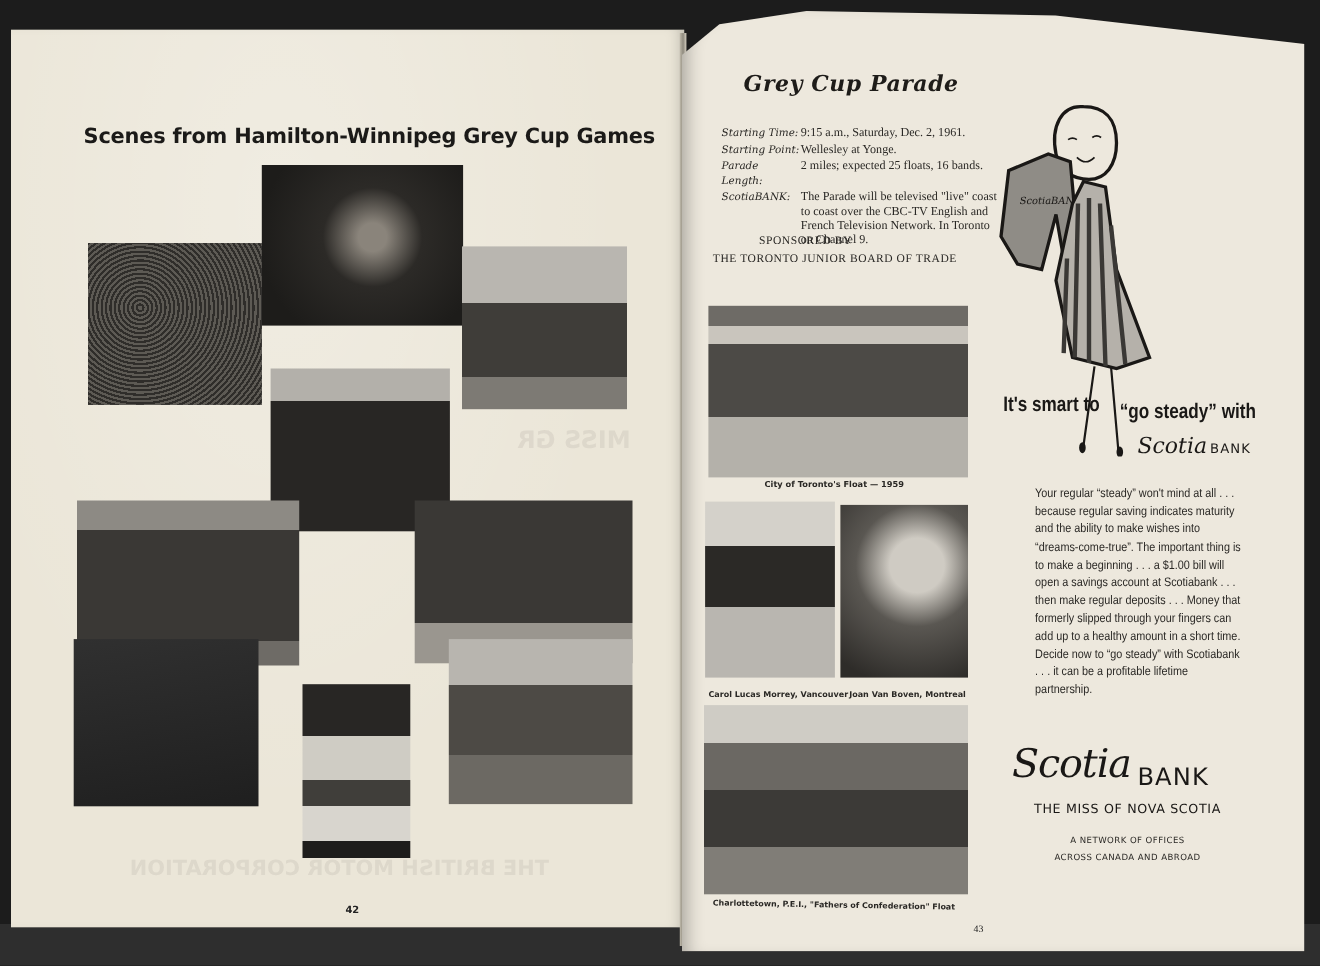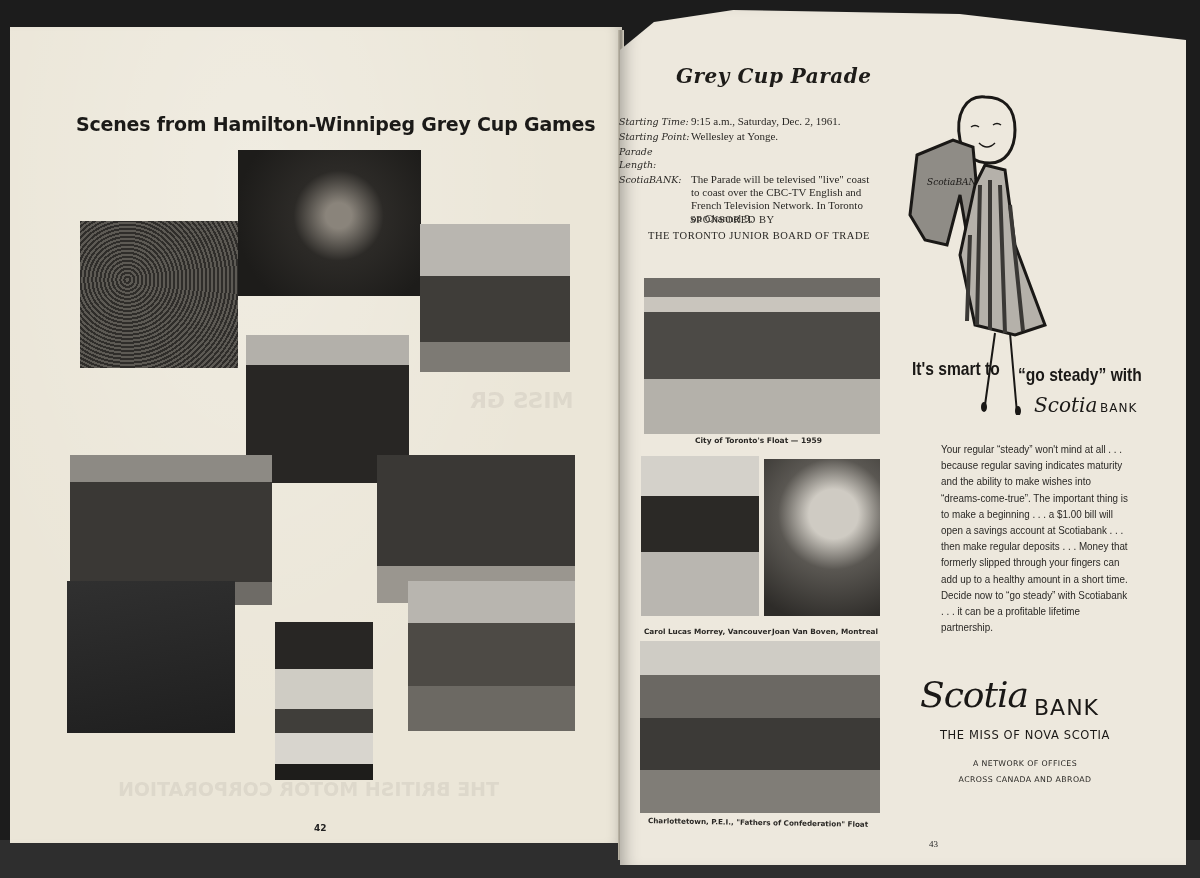--- a/index.html
+++ b/index.html
@@ -59,21 +59,21 @@
     .ghost {
       position: absolute; font-family: "DejaVu Sans", sans-serif; font-weight: bold;
       color: rgba(60,55,45,0.08); transform: scaleX(-1);
     }
     
     .parade-title {
       position: absolute; left: 676px; top: 64px;
       font-family: "DejaVu Serif", serif; font-style: italic; font-weight: bold;
       font-size: 20px; color: #1e1c19; letter-spacing: 0.5px;
     }
-    .info-table { position: absolute; left: 619px; top: 115px; width: 260px; }
+    .info-table { position: absolute; left: 656px; top: 115px; width: 260px; }
     .info-row { display: flex; font-size: 10.2px; color: #2a2825; line-height: 13px; margin-bottom: 2px; }
     .info-label { width: 72px; font-style: italic; font-size: 9.5px; flex-shrink: 0; }
     .info-value { flex: 1; font-family: "Liberation Serif", serif; font-size: 11px; }
     .sponsor-lbl { position: absolute; left: 690px; top: 214px; font-family: "Liberation Serif", serif; font-size: 10.5px; color: #2a2825; letter-spacing: 0.5px; }
     .sponsor-org { position: absolute; left: 648px; top: 230px; font-family: "Liberation Serif", serif; font-size: 10.5px; color: #2a2825; letter-spacing: 0.5px; }
     .caption {
       position: absolute; font-family: "DejaVu Sans", sans-serif; font-weight: bold;
       font-size: 7.5px; color: #2a2825;
     }
     
@@ -136,20 +136,21 @@
   <div class="info-row">
     <span class="info-label">Starting Time:</span>
     <span class="info-value">9:15 a.m., Saturday, Dec. 2, 1961.</span>
   </div>
   <div class="info-row">
     <span class="info-label">Starting Point:</span>
     <span class="info-value">Wellesley at Yonge.</span>
   </div>
   <div class="info-row">
     <span class="info-label">Parade Length:</span>
+    <span class="info-value">2 miles; expected 25 floats, 16 bands.</span>
   </div>
   <div class="info-row">
     <span class="info-label">ScotiaBANK:</span>
     <span class="info-value" style="padding-right:6px;">The Parade will be televised "live" coast to coast over the CBC-TV English and French Television Network. In Toronto on Channel 9.</span>
   </div>
 </div>
 
 <div class="sponsor-lbl">SPONSORED BY</div>
 <div class="sponsor-org">THE TORONTO JUNIOR BOARD OF TRADE</div>
 
@@ -157,21 +158,21 @@
 <div class="caption" style="left:695px; top:436px;">City of Toronto's Float — 1959</div>
 
 <div class="photo huddle" style="left:641px; top:456px; width:118px; height:160px; background:linear-gradient(180deg,#d4d1ca 0 25%, #2b2926 25% 60%, #b9b6b0 60%);"></div>
 <div class="photo crowd2" style="left:764px; top:459px; width:116px; height:157px; background:radial-gradient(circle at 60% 35%, #cfcbc3 0 20%, #5a5752 45%, #2e2c29 90%);"></div>
 <div class="caption" style="left:644px; top:627px; font-size:7.3px;">Carol Lucas Morrey, Vancouver</div>
 <div class="caption" style="left:772px; top:627px; font-size:7.3px;">Joan Van Boven, Montreal</div>
 
 <div class="photo field" style="left:640px; top:641px; width:240px; height:172px; background:linear-gradient(180deg,#cfccc5 0 20%, #6b6863 20% 45%, #3c3a37 45% 75%, #807d77 75%);"></div>
 <div class="caption" style="left:648px; top:818px; font-size:7.2px; transform:rotate(1deg);">Charlottetown, P.E.I., "Fathers of Confederation" Float</div>
 
-<div class="page-num" style="left:885px; top:839px; font-family:'Liberation Serif', serif; font-weight:normal; font-size:9px;margin-left:44px;">43</div>
+<div class="page-num" style="left:885px; top:839px; font-family:'Liberation Serif', serif; font-weight:normal; font-size:9px;">43</div>
 
 <svg class="ad-figure" viewBox="0 0 160 330" xmlns="http://www.w3.org/2000/svg">
 
   <path d="M80 12 C60 10 50 30 55 55 C58 70 70 78 85 78 C100 78 110 65 110 45 C110 22 98 12 80 12 Z" fill="#ede8dd" stroke="#1a1816" stroke-width="3"></path>
   <path d="M66 42 q4 -3 8 0 M88 40 q4 -3 8 0" stroke="#1a1816" stroke-width="1.5" fill="none"></path>
   <path d="M74 58 q8 8 16 0" stroke="#1a1816" stroke-width="1.5" fill="none"></path>
 
   <path d="M12 70 L48 55 L68 62 L75 140 L62 150 L55 110 L42 160 L20 155 L5 130 Z" fill="#8f8c86" stroke="#1a1816" stroke-width="3"></path>
   <text x="22" y="100" font-family="DejaVu Serif, serif" font-style="italic" font-size="9" fill="#1a1816">ScotiaBANK</text>
 

